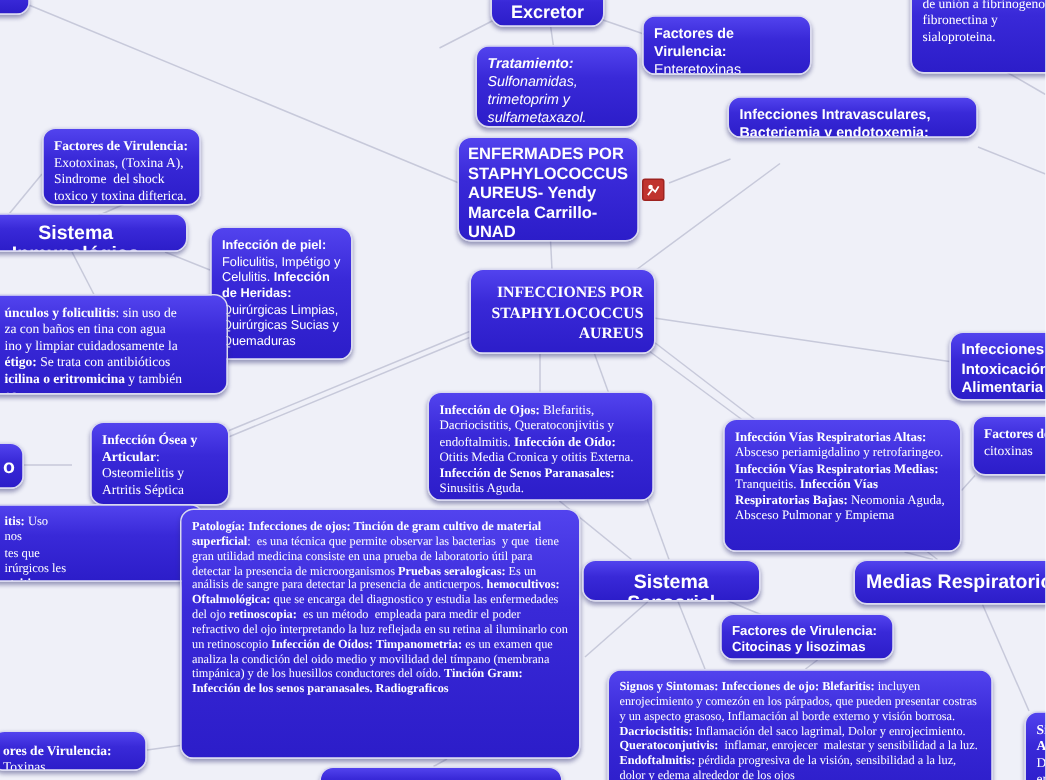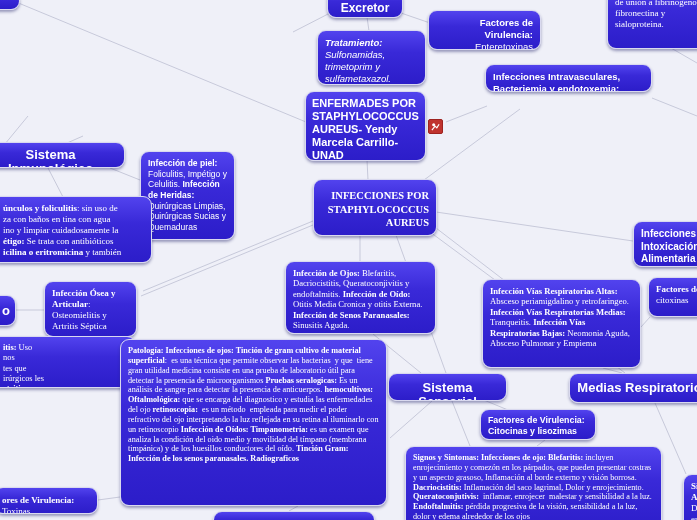--- a/index.html
+++ b/index.html
@@ -19,30 +19,30 @@
   }
   .sans{font-family:"Liberation Sans",sans-serif;font-size:9px;line-height:1.25;}
   .serif{font-family:"Liberation Serif",serif;font-size:9px;line-height:1.22;}
   .serif-sm{font-family:"Liberation Serif",serif;font-size:8.2px;line-height:1.2;}
   .hdr{font-weight:bold;font-size:13px;line-height:1.1;text-align:center;padding-top:7px;}
   .node b{font-weight:bold;}
   .n-cut-top-left{left:-12px;top:-8px;width:32px;height:18px;}
   .n-excretor{left:327px;top:-10px;width:76px;height:28px;font-weight:bold;font-size:12px;text-align:center;padding:10px 2px 2px 2px;}
   .n-signos-renal{left:187px;top:22px;width:101px;height:78px;font-size:9.5px;}
   .n-tratamiento{left:317px;top:30px;width:109px;height:55px;font-size:9.5px;font-style:italic;}
-  .n-enteretoxinas{left:428px;top:10px;width:113px;height:40px;font-size:9.5px;text-align:right;}
+  .n-enteretoxinas{left:428px;top:10px;width:113px;height:40px;font-size:9.5px;}
   .n-fibrinogeno{left:607px;top:-16px;width:106px;height:65px;padding-top:12px;}
   .n-intravasculares{left:485px;top:64px;width:167px;height:28px;font-size:9.5px;}
   .n-enfermades{left:305px;top:91px;width:121px;height:70px;font-weight:bold;font-size:11px;line-height:1.18;padding:5px 6px;}
   .n-exotoxinas{left:28px;top:85px;width:106px;height:52px;}
   .n-inmunologico{left:-24px;top:142px;width:149px;height:26px;padding-top:5px;}
   .n-piel{left:140px;top:151px;width:95px;height:89px;font-size:8.5px;}
   .n-center{left:313px;top:179px;width:124px;height:57px;font-family:"Liberation Serif",serif;font-weight:bold;font-size:10.5px;text-align:right;padding-top:9px;line-height:1.3;}
   .n-forunculos{left:-10px;top:196px;width:162px;height:67px;padding-left:12px;}
-  .n-osea{left:44px;top:281px;width:93px;height:56px;}
+  .n-osea{left:60px;top:281px;width:93px;height:56px;}
   .n-o{left:-48px;top:295px;width:64px;height:31px;font-weight:bold;font-size:13px;text-align:right;padding:7px 5px 0 0;}
   .n-itis{left:-10px;top:336px;width:146px;height:52px;padding-left:12px;font-size:8.4px;}
   .n-patologia{left:120px;top:339px;width:267px;height:167px;}
   .n-ojos{left:285px;top:261px;width:151px;height:73px;font-size:8.6px;}
   .n-vias{left:482px;top:279px;width:159px;height:89px;font-size:8.6px;}
   .n-intoxicacion{left:633px;top:221px;width:105px;height:46px;font-weight:bold;font-size:10px;line-height:1.25;}
   .n-citoxinas{left:648px;top:277px;width:85px;height:40px;}
   .n-sensorial{left:388px;top:373px;width:119px;height:28px;}
   .n-respiratorio{left:569px;top:373px;width:141px;height:30px;}
   .n-citocinas{left:480px;top:409px;width:116px;height:31px;font-weight:bold;font-size:8.8px;padding:5px 7px;}
@@ -98,20 +98,21 @@
     </g>
   </svg>
 
   <div class="node n-cut-top-left"></div>
   <div class="node sans n-excretor"><b>Excretor</b></div>
   <div class="node sans n-tratamiento"><b>Tratamiento:</b><span> Sulfonamidas, trimetoprim y sulfametaxazol.</span></div>
   <div class="node sans n-enteretoxinas"><b>Factores de Virulencia:</b><span> Enteretoxinas</span></div>
   <div class="node serif n-fibrinogeno"><span>de unión a fibrinogeno, fibronectina y sialoproteina.</span></div>
   <div class="node sans n-intravasculares"><b>Infecciones Intravasculares, Bacteriemia y endotoxemia:</b><span> Endocarditis Infecciosa</span></div>
   <div class="node sans n-enfermades"><b>ENFERMADES POR STAPHYLOCOCCUS AUREUS- Yendy Marcela Carrillo- UNAD</b></div>
+  <div class="node serif n-exotoxinas"><b>Factores de Virulencia:</b><span> Exotoxinas, (Toxina A), Sindrome  del shock toxico y toxina difterica.</span></div>
   <div class="node sans hdr n-inmunologico"><b>Sistema Inmunológico</b></div>
   <div class="node sans n-piel"><b>Infección de piel:</b><span> Foliculitis, Impétigo y Celulitis. </span><b>Infección de Heridas:</b><span> Quirúrgicas Limpias, Quirúrgicas Sucias y Quemaduras</span></div>
   <div class="node n-center"><b>INFECCIONES POR STAPHYLOCOCCUS AUREUS</b></div>
   <div class="node serif n-forunculos"><b>únculos y foliculitis</b><span>: sin uso de
 za con baños en tina con agua
 ino y limpiar cuidadosamente la
 </span><b>étigo:</b><span> Se trata con antibióticos
 </span><b>icilina o eritromicina</b><span> y también
 os.</span></div>
   <div class="node serif n-osea"><b>Infección Ósea y Articular</b><span>: Osteomielitis y Artritis Séptica</span></div>

